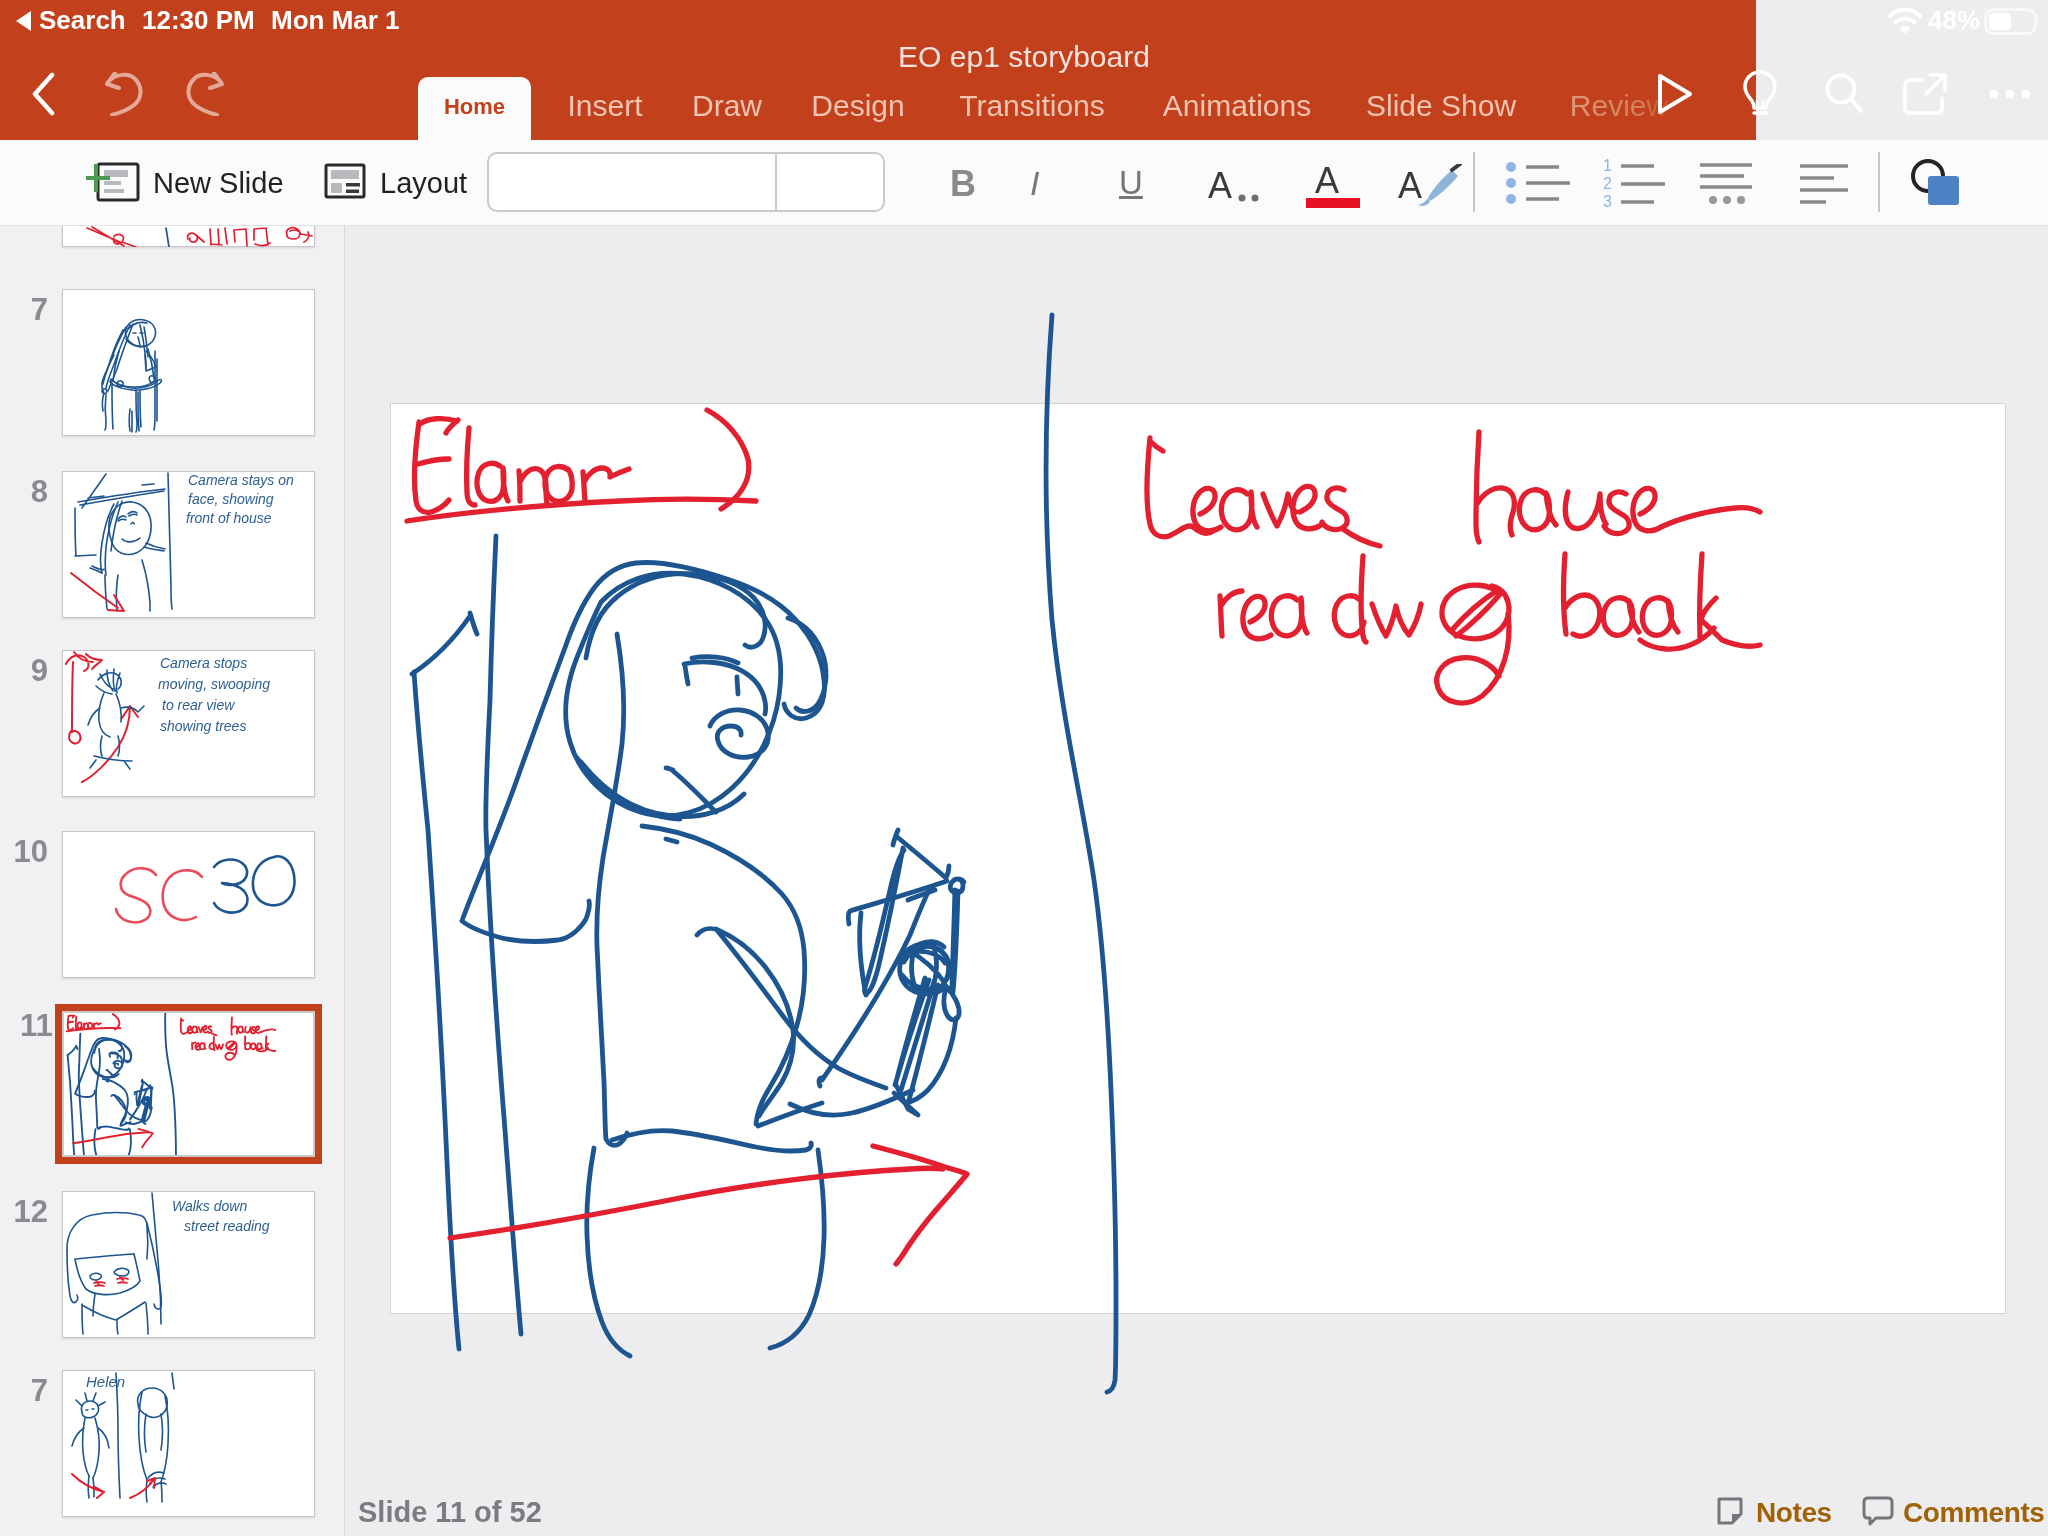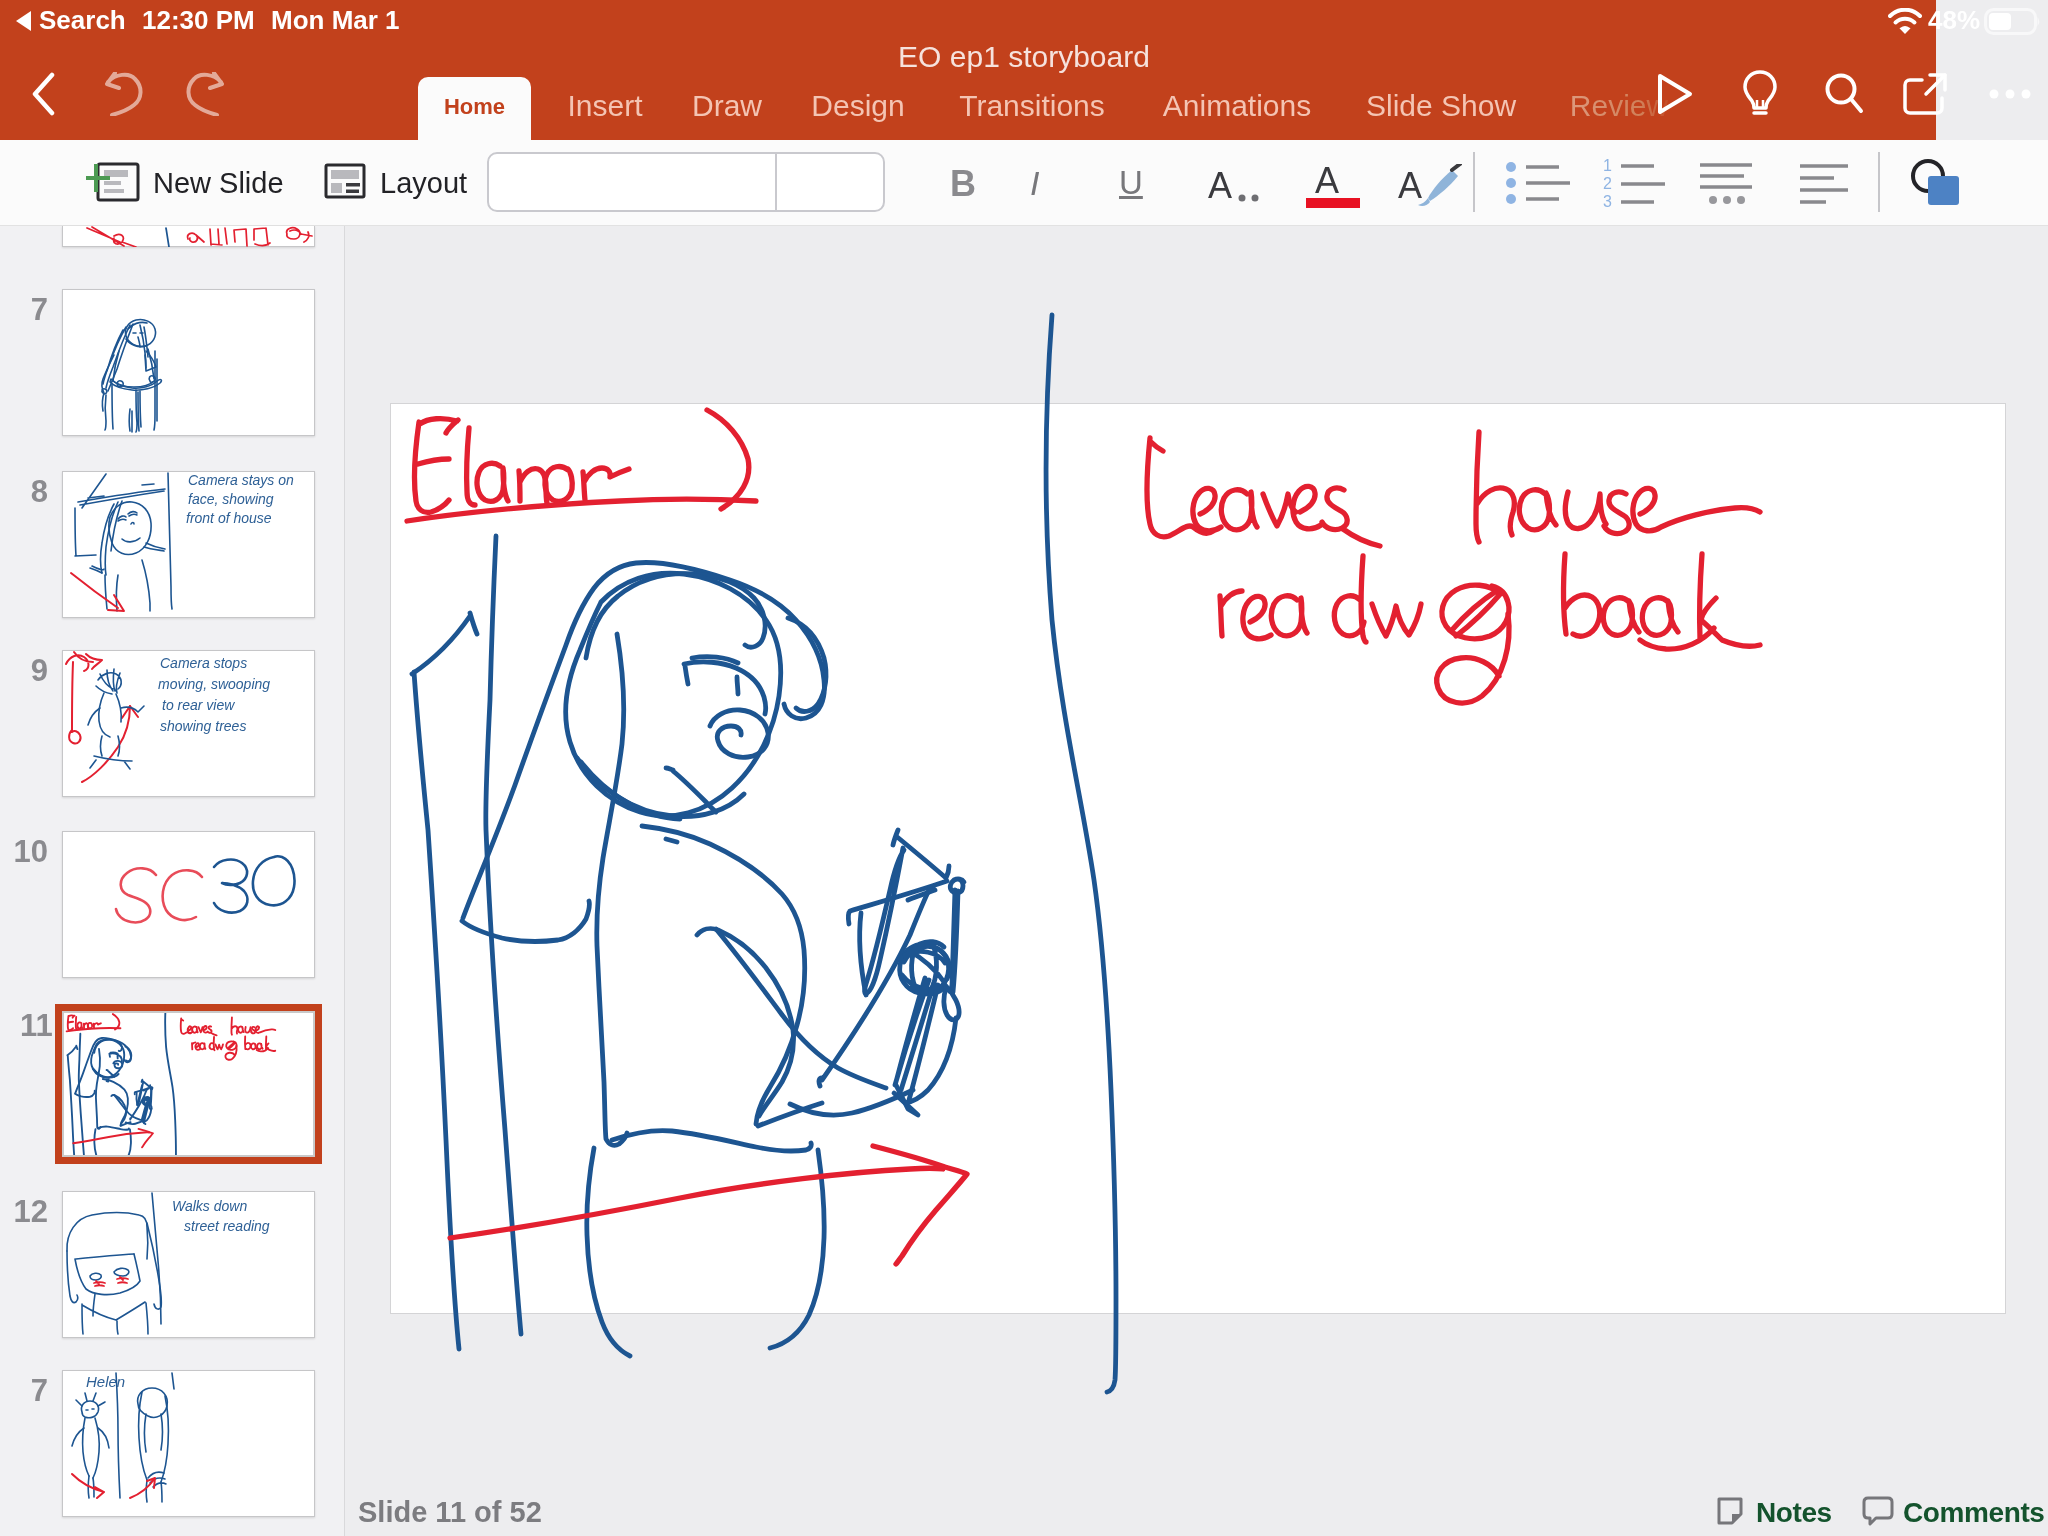--- a/index.html
+++ b/index.html
@@ -1,21 +1,21 @@
 <!DOCTYPE html>
 <html><head>
 <meta charset="utf-8">
 <style>
   * { margin:0; padding:0; box-sizing:border-box; }
   html,body { width:2048px; height:1536px; overflow:hidden; font-family:"Liberation Sans", sans-serif; }
   #page { position:absolute; left:0; top:0; width:2048px; height:1536px; background:#EDEDEF; }
   .abs { position:absolute; }
 
   
-  #ribbon { position:absolute; left:0; top:0; width:1936px; height:140px; background:#C2411C; }
+  #ribbon { position:absolute; left:0; top:0; width:1756px; height:140px; background:#C2411C; }
   .sbtext { color:#fff; font-size:26px; font-weight:600; }
   .tab { position:absolute; top:77px; height:63px; line-height:58px; font-size:30px; color:#F4C4B3; text-align:center; }
   #hometab { position:absolute; left:418px; top:77px; width:113px; height:63px; background:#FBFBFB; border-radius:10px 10px 0 0;
              color:#C2411C; font-weight:700; font-size:22px; text-align:center; line-height:60px; }
   #title { position:absolute; top:40px; left:0; width:2048px; text-align:center; color:rgba(255,255,255,0.85); font-size:30px; }
 
   
   #toolbar { position:absolute; left:0; top:140px; width:2048px; height:86px; background:#FBFBFB; border-bottom:1px solid #E2E2E2; }
   .tbtext { position:absolute; font-size:29px; color:#222226; top:27px; }
   #fontbox { position:absolute; left:487px; top:12px; width:398px; height:60px; background:#fff; border:2px solid #C9C9CE; border-radius:10px; }
@@ -25,21 +25,21 @@
   
   #sidebar { position:absolute; left:0; top:226px; width:345px; height:1310px; background:#F1F1F3; border-right:1px solid #D9D9DB; }
   .thumb { position:absolute; left:62px; width:253px; height:147px; background:#fff; border:1px solid #C6C6C8; box-shadow:0 1px 2px rgba(0,0,0,0.12); }
   .tnum { position:absolute; width:48px; text-align:right; font-size:31px; font-weight:700; color:#8B8B8F; }
   #sel11 { position:absolute; left:55px; top:1004px; width:267px; height:160px; background:#C2411C; }
   #sel11 .inner { position:absolute; left:7px; top:7px; width:253px; height:146px; background:#fff; border:2px solid #C9C9C9; }
 
   
   #slide { position:absolute; left:390px; top:403px; width:1616px; height:911px; background:#fff; border:1px solid #D4D4D6; }
   #statusline { position:absolute; left:358px; top:1496px; font-size:29px; font-weight:700; color:#7C7C80; }
-  .noteslbl { position:absolute; top:1497px; font-size:28px; font-weight:700; color:#14532d; letter-spacing:-0.4px; }
+  .noteslbl { position:absolute; top:1497px; font-size:28px; font-weight:700; color:#a16207; letter-spacing:-0.4px; }
 
   svg { display:block; }
   .b { stroke:#1D5591; fill:none; stroke-linecap:round; stroke-linejoin:round; }
   .r { stroke:#E32030; fill:none; stroke-linecap:round; stroke-linejoin:round; }
   text { font-family:"Liberation Sans", sans-serif; }
 </style>
 </head>
 <body>
 <div id="page">
 

